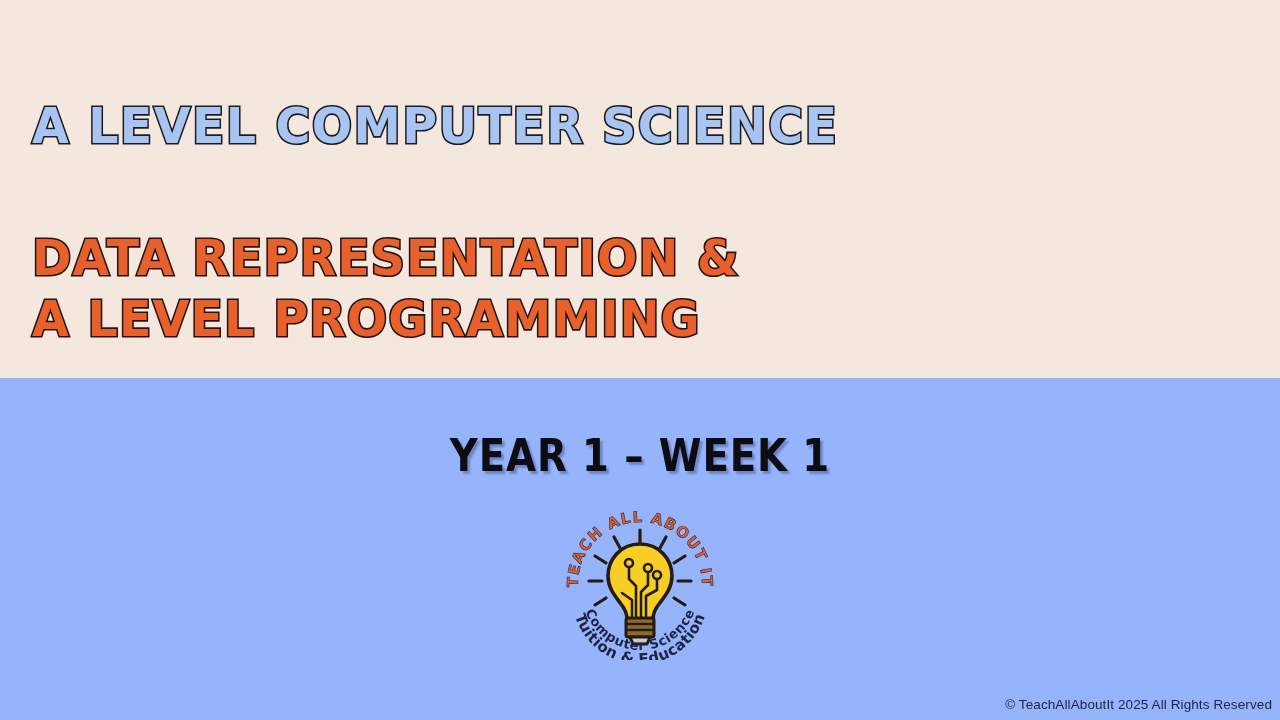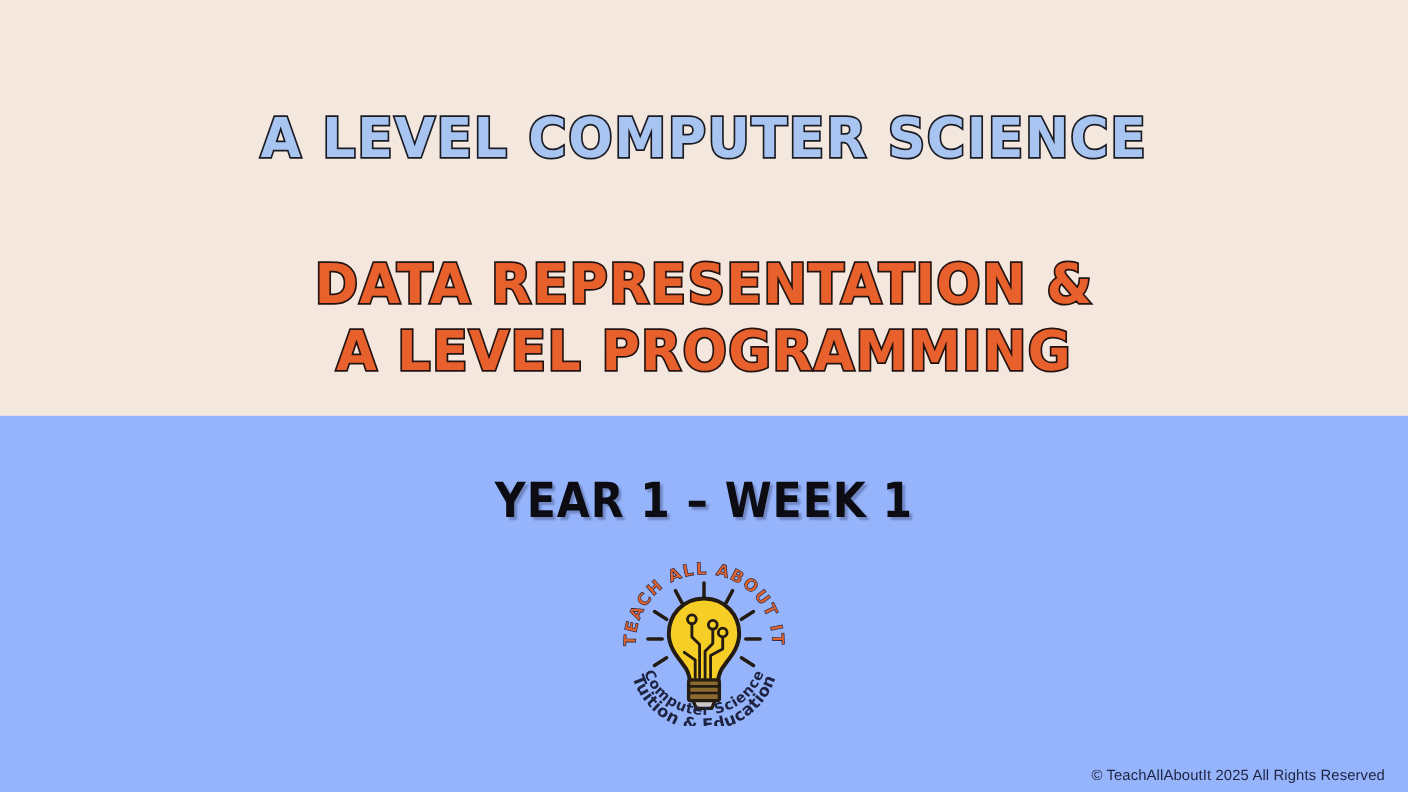--- a/index.html
+++ b/index.html
@@ -35,21 +35,21 @@
     height: 342px;
     background: #96B4FC;
   }
 
   
   .headline-area {
     position: absolute;
     left: 0; top: 0;
     width: 1280px;
     height: 314px;
-    text-align: center;
+    text-align: left;
   }
 
   .title-main {
     position: absolute;
     left: 0;
     top: 96px;
     width: 1280px;
     font-family: "DejaVu Sans", sans-serif;
     font-weight: 700;
     font-size: 50px;
@@ -106,21 +106,21 @@
     left: 562px;
     top: 508px;
     width: 156px;
     height: 152px;
   }
   .logo svg { display: block; width: 156px; height: 152px; }
 
   
   .copyright {
     position: absolute;
-    right: 21px;
+    right: 8px;
     bottom: 7px;
     font-family: "Liberation Sans", sans-serif;
     font-size: 13.5px;
     line-height: 17px;
     color: #1d2340;
     letter-spacing: 0.1px;
     white-space: nowrap;
   }
 </style>
 </head>

